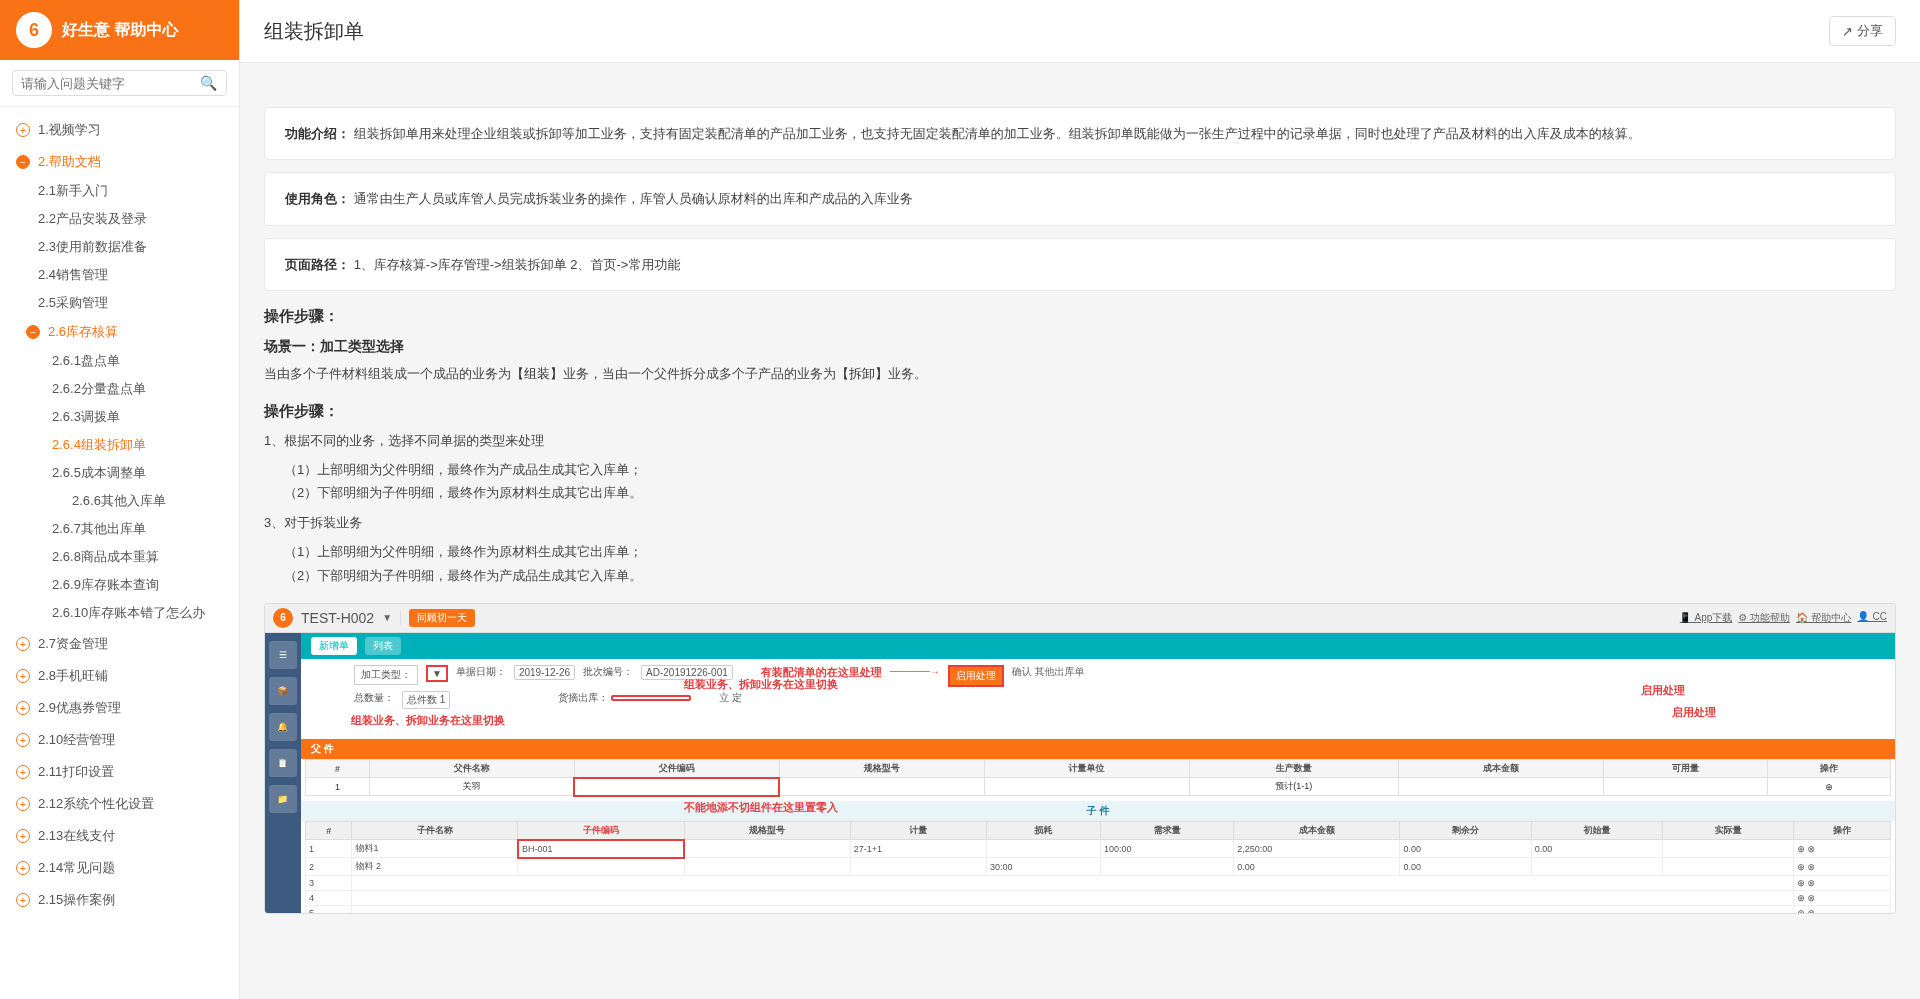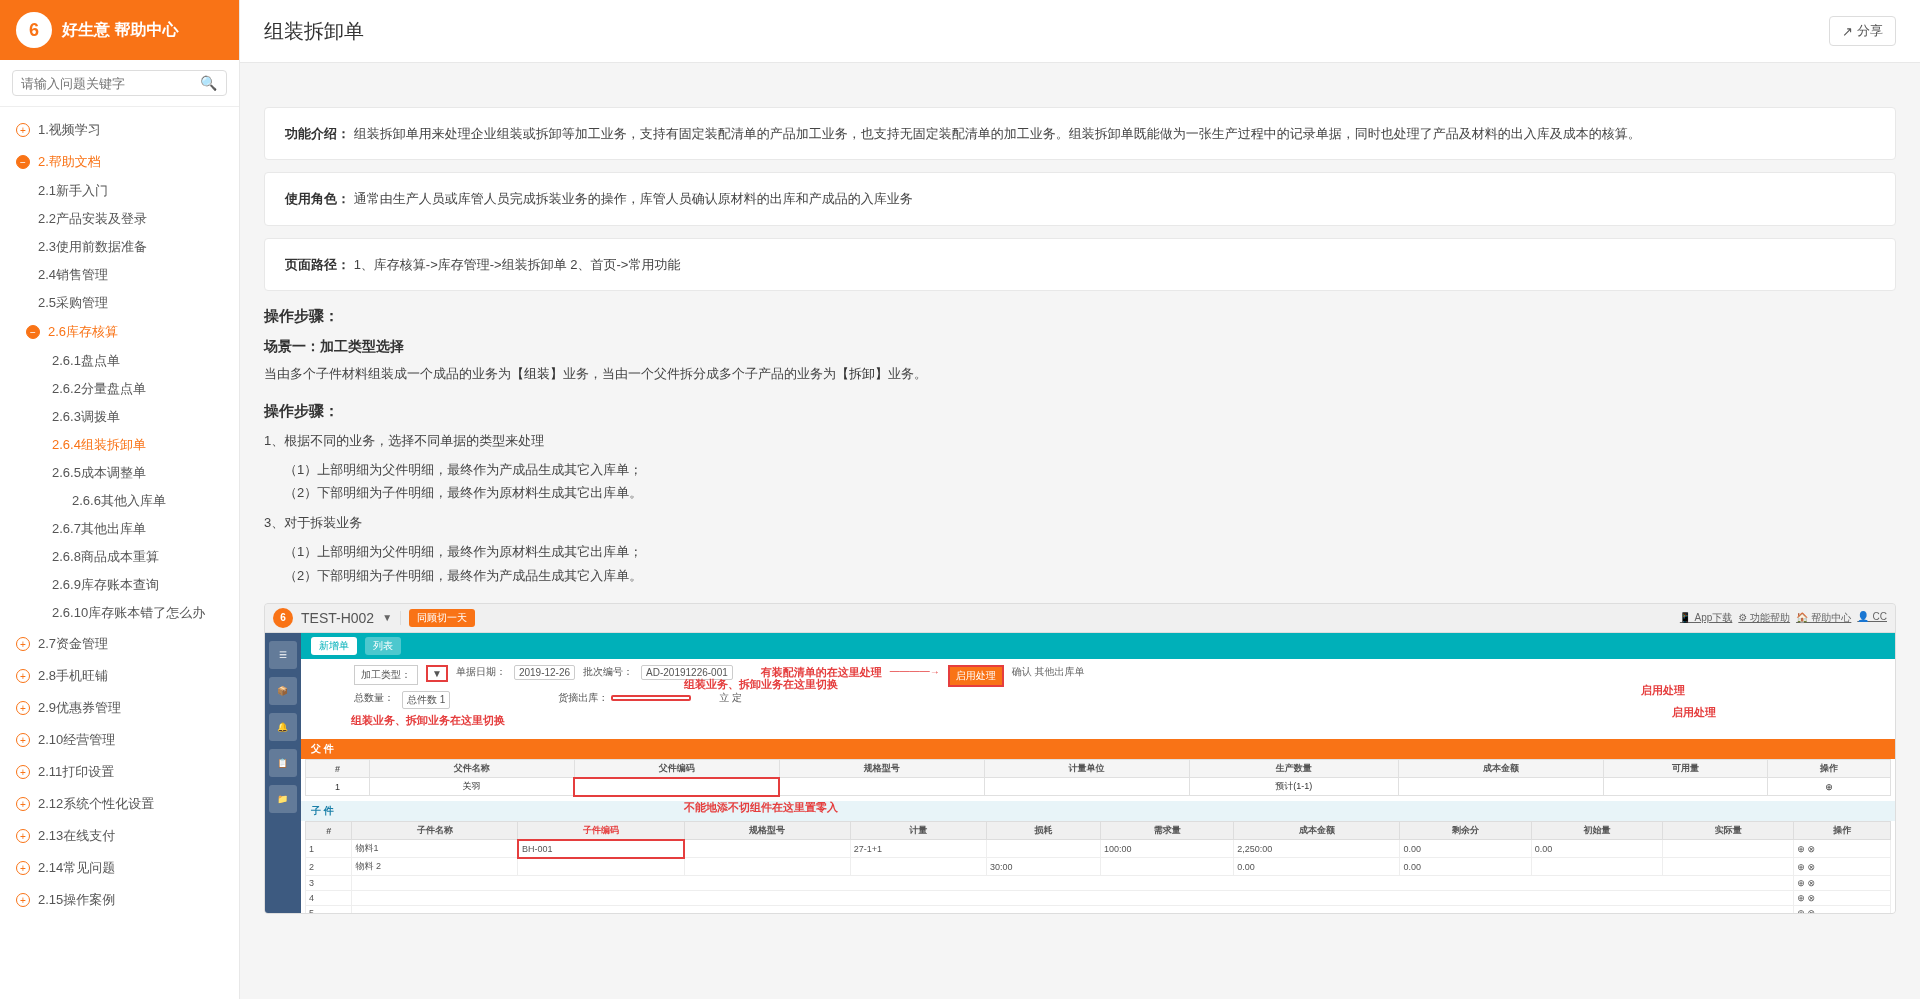--- a/index.html
+++ b/index.html
@@ -609,21 +609,21 @@
                     <td></td>
                     <td>预计(1-1)</td>
                     <td></td>
                     <td></td>
                     <td>⊕</td>
                   </tr>
                 </tbody>
               </table>
             </div>
 
-            <div style="background:#e8f4f8;padding:3px 10px;font-size:10px;color:#1a7fa8;font-weight:bold;margin-top:4px;">子 件</div>
+            <div style="background:#e8f4f8;padding:3px 10px;font-size:10px;color:#1a7fa8;font-weight:bold;margin-top:4px;text-align:center;">子 件</div>
 
             <div style="padding:0 4px;">
               <table class="screenshot-sub-table">
                 <thead>
                   <tr>
                     <th>#</th>
                     <th>子件名称</th>
                     <th style="color:#e53e3e;">子件编码</th>
                     <th>规格型号</th>
                     <th>计量</th>

